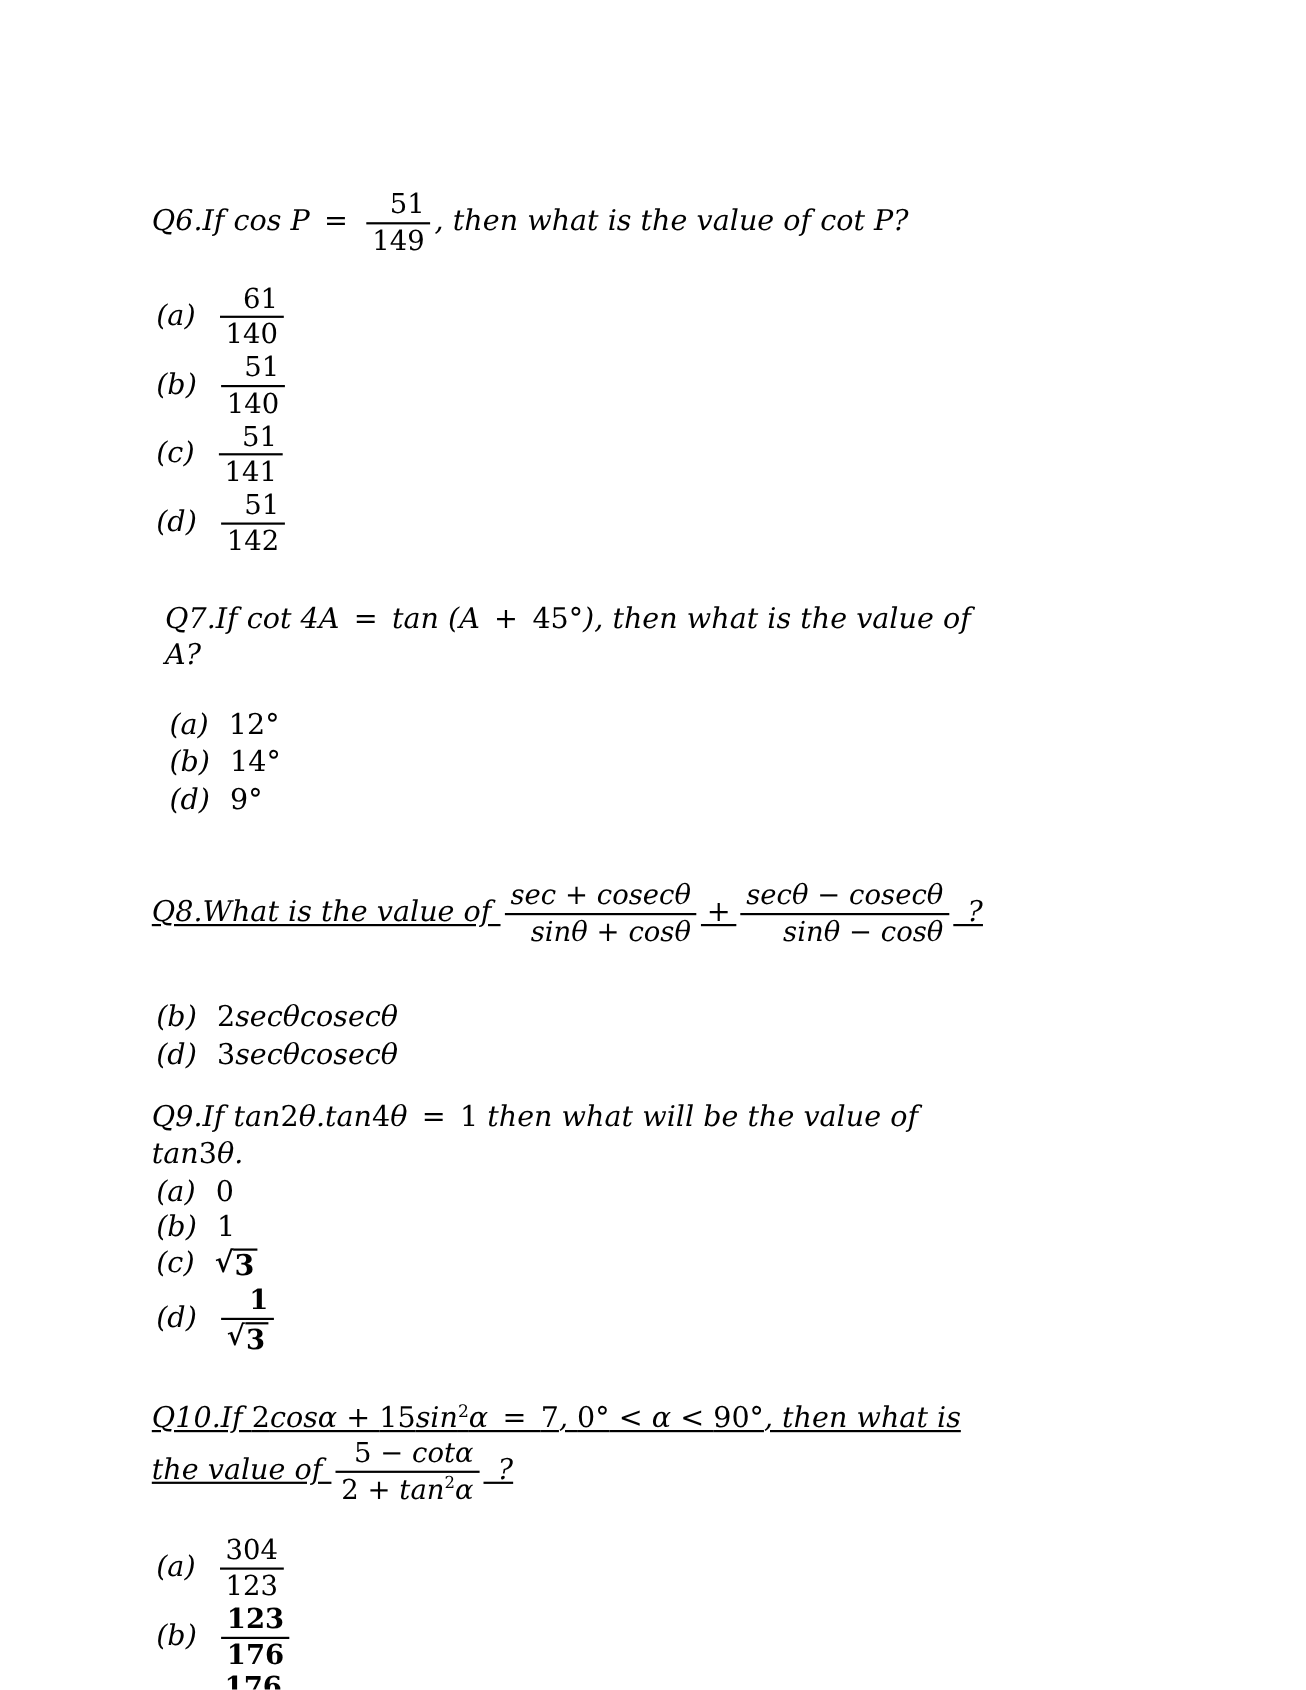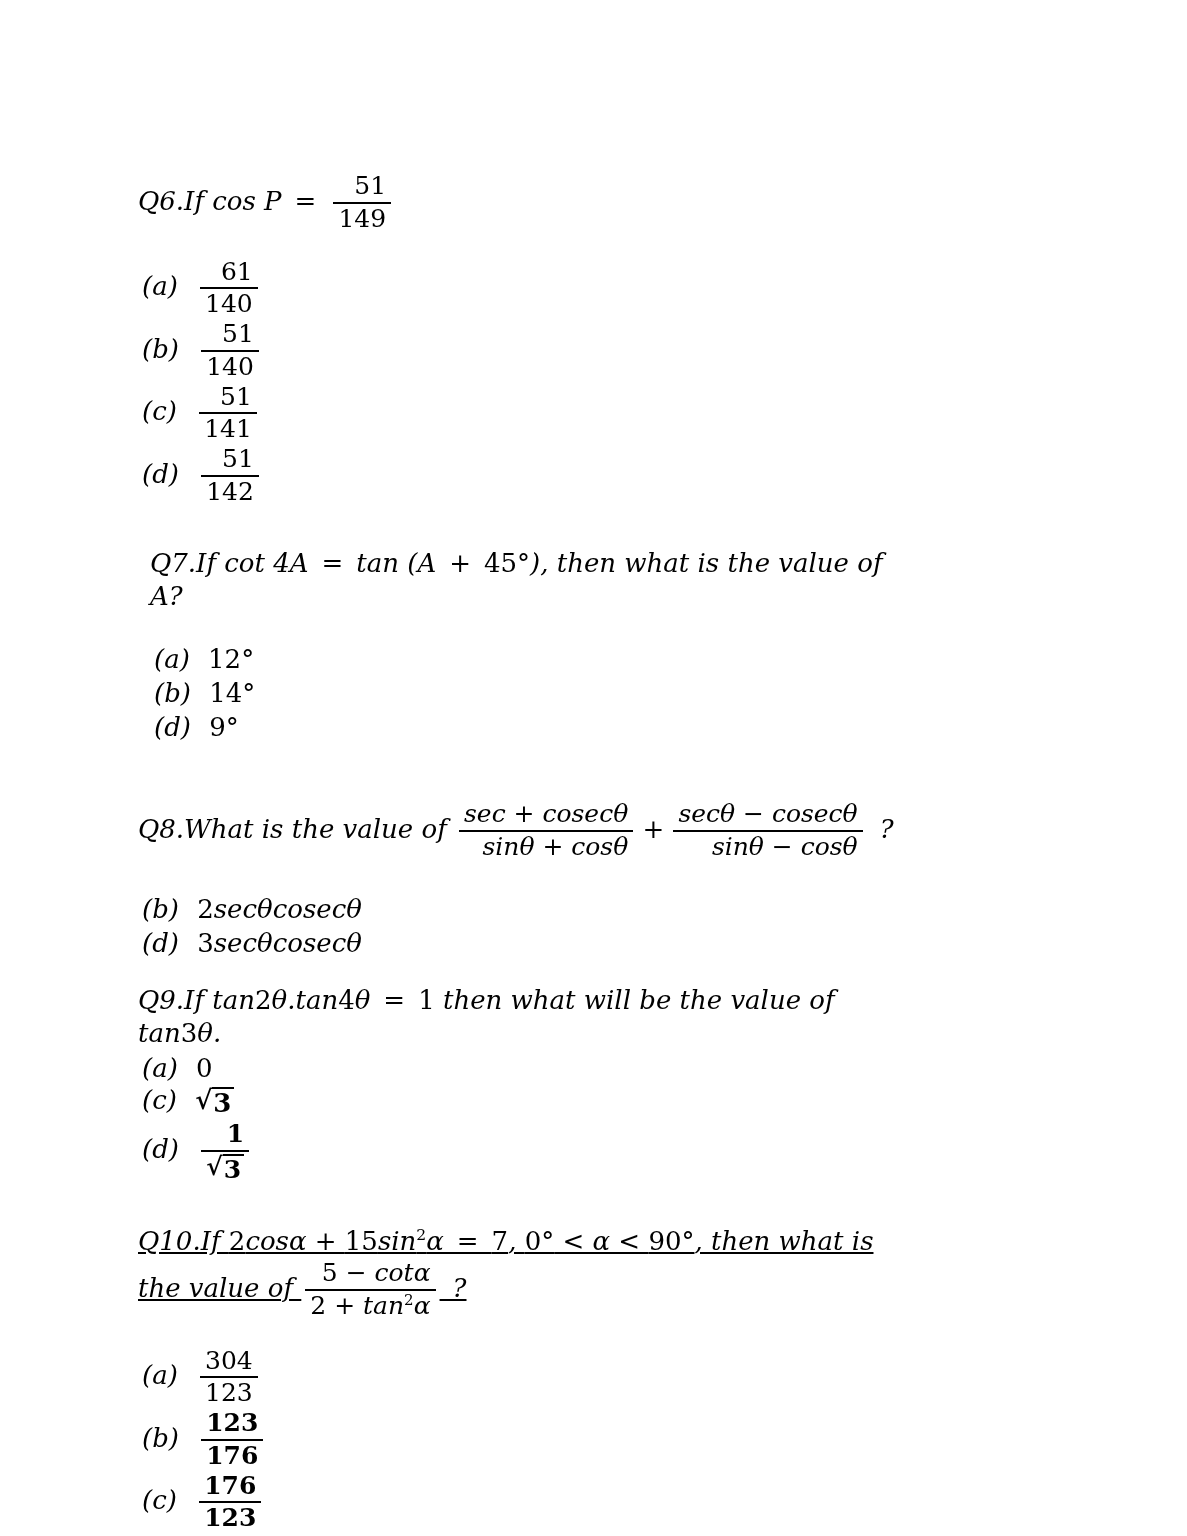--- a/index.html
+++ b/index.html
@@ -69,35 +69,35 @@
     border-top: 2px solid currentColor;
     line-height: 1.1;
     padding: 0 3px 0 1px;
     margin-top: 1px;
   }
   
   .q-Q6 .prompt  { margin-bottom: 24px; }
   .q-Q6  { margin-bottom: 40px; }
   .q-Q7 .prompt  { margin-bottom: 30px; }
   .q-Q7  { margin-bottom: 58px; margin-left: 12px; }
-  .q-Q8 .prompt  { margin-bottom: 32px; }
+  .q-Q8 .prompt  { margin-bottom: 48px; text-decoration: underline; }
   .q-Q8  { margin-bottom: 26px; }
   .q-Q9 .prompt  { margin-bottom: 2px; }
   .q-Q9 .option  { margin-bottom: 2px; }
   .q-Q9  { margin-bottom: 42px; }
   .q-Q10 .prompt { margin-bottom: 26px; text-decoration: underline; }
   .q-Q10 { margin-bottom: 0; }
 </style>
 </head>
 <body>
 
 <main class="page">
   <div id="questions">
       <section class="question q-Q6">
-        <div class="prompt"><span class="seg-text">Q6.If cos P = </span><span class="frac"><span class="num"><span class="seg-text upright">51</span></span><span class="den"><span class="seg-text upright">149</span></span></span></div>
+        <div class="prompt"><span class="seg-text">Q6.If cos P = </span><span class="frac"><span class="num"><span class="seg-text upright">51</span></span><span class="den"><span class="seg-text upright">149</span></span></span><span class="seg-text">, then what is the value of cot P?</span></div>
         <div class="options">
           <div class="option frac-row"><span class="option-label">(a) </span><span class="option-value"><span class="frac"><span class="num"><span class="seg-text upright">61</span></span><span class="den"><span class="seg-text upright">140</span></span></span></span></div>
           <div class="option frac-row"><span class="option-label">(b) </span><span class="option-value"><span class="frac"><span class="num"><span class="seg-text upright">51</span></span><span class="den"><span class="seg-text upright">140</span></span></span></span></div>
           <div class="option frac-row"><span class="option-label">(c) </span><span class="option-value"><span class="frac"><span class="num"><span class="seg-text upright">51</span></span><span class="den"><span class="seg-text upright">141</span></span></span></span></div>
           <div class="option frac-row"><span class="option-label">(d) </span><span class="option-value"><span class="frac"><span class="num"><span class="seg-text upright">51</span></span><span class="den"><span class="seg-text upright">142</span></span></span></span></div>
         </div>
       </section>
       <section class="question q-Q7">
         <div class="prompt"><span class="seg-text">Q7.If cot 4A = tan (A + </span><span class="seg-text upright">45°</span><span class="seg-text">), then what is the value of A?</span></div>
         <div class="options">
@@ -110,20 +110,21 @@
         <div class="prompt"><span class="seg-text">Q8.What is the value of </span><span class="frac"><span class="num"><span class="seg-text">sec + cosecθ</span></span><span class="den"><span class="seg-text">sinθ + cosθ</span></span></span><span class="seg-text"> + </span><span class="frac"><span class="num"><span class="seg-text">secθ − cosecθ</span></span><span class="den"><span class="seg-text">sinθ − cosθ</span></span></span><span class="seg-text"> ?</span></div>
         <div class="options">
           <div class="option"><span class="option-label">(b) </span><span class="option-value"><span class="seg-text upright">2</span><span class="seg-text">secθcosecθ</span></span></div>
           <div class="option"><span class="option-label">(d) </span><span class="option-value"><span class="seg-text upright">3</span><span class="seg-text">secθcosecθ</span></span></div>
         </div>
       </section>
       <section class="question q-Q9">
         <div class="prompt"><span class="seg-text">Q9.If tan</span><span class="seg-text upright">2</span><span class="seg-text">θ.tan</span><span class="seg-text upright">4</span><span class="seg-text">θ = </span><span class="seg-text upright">1</span><span class="seg-text"> then what will be the value of tan</span><span class="seg-text upright">3</span><span class="seg-text">θ.</span></div>
         <div class="options">
           <div class="option"><span class="option-label">(a) </span><span class="option-value"><span class="seg-text upright">0</span></span></div>
+          <div class="option"><span class="option-label">(b) </span><span class="option-value"><span class="seg-text upright">1</span></span></div>
           <div class="option"><span class="option-label">(c) </span><span class="option-value"><span class="sqrt">
                 <span class="rad bold">√</span>
                 <span class="radicand"><span class="seg-text upright bold">3</span></span>
               </span></span></div>
           <div class="option frac-row"><span class="option-label">(d) </span><span class="option-value"><span class="frac"><span class="num"><span class="seg-text upright bold">1</span></span><span class="den"><span class="sqrt">
                     <span class="rad bold">√</span>
                     <span class="radicand"><span class="seg-text upright bold">3</span></span>
                   </span></span></span></span></div>
         </div>
       </section>

